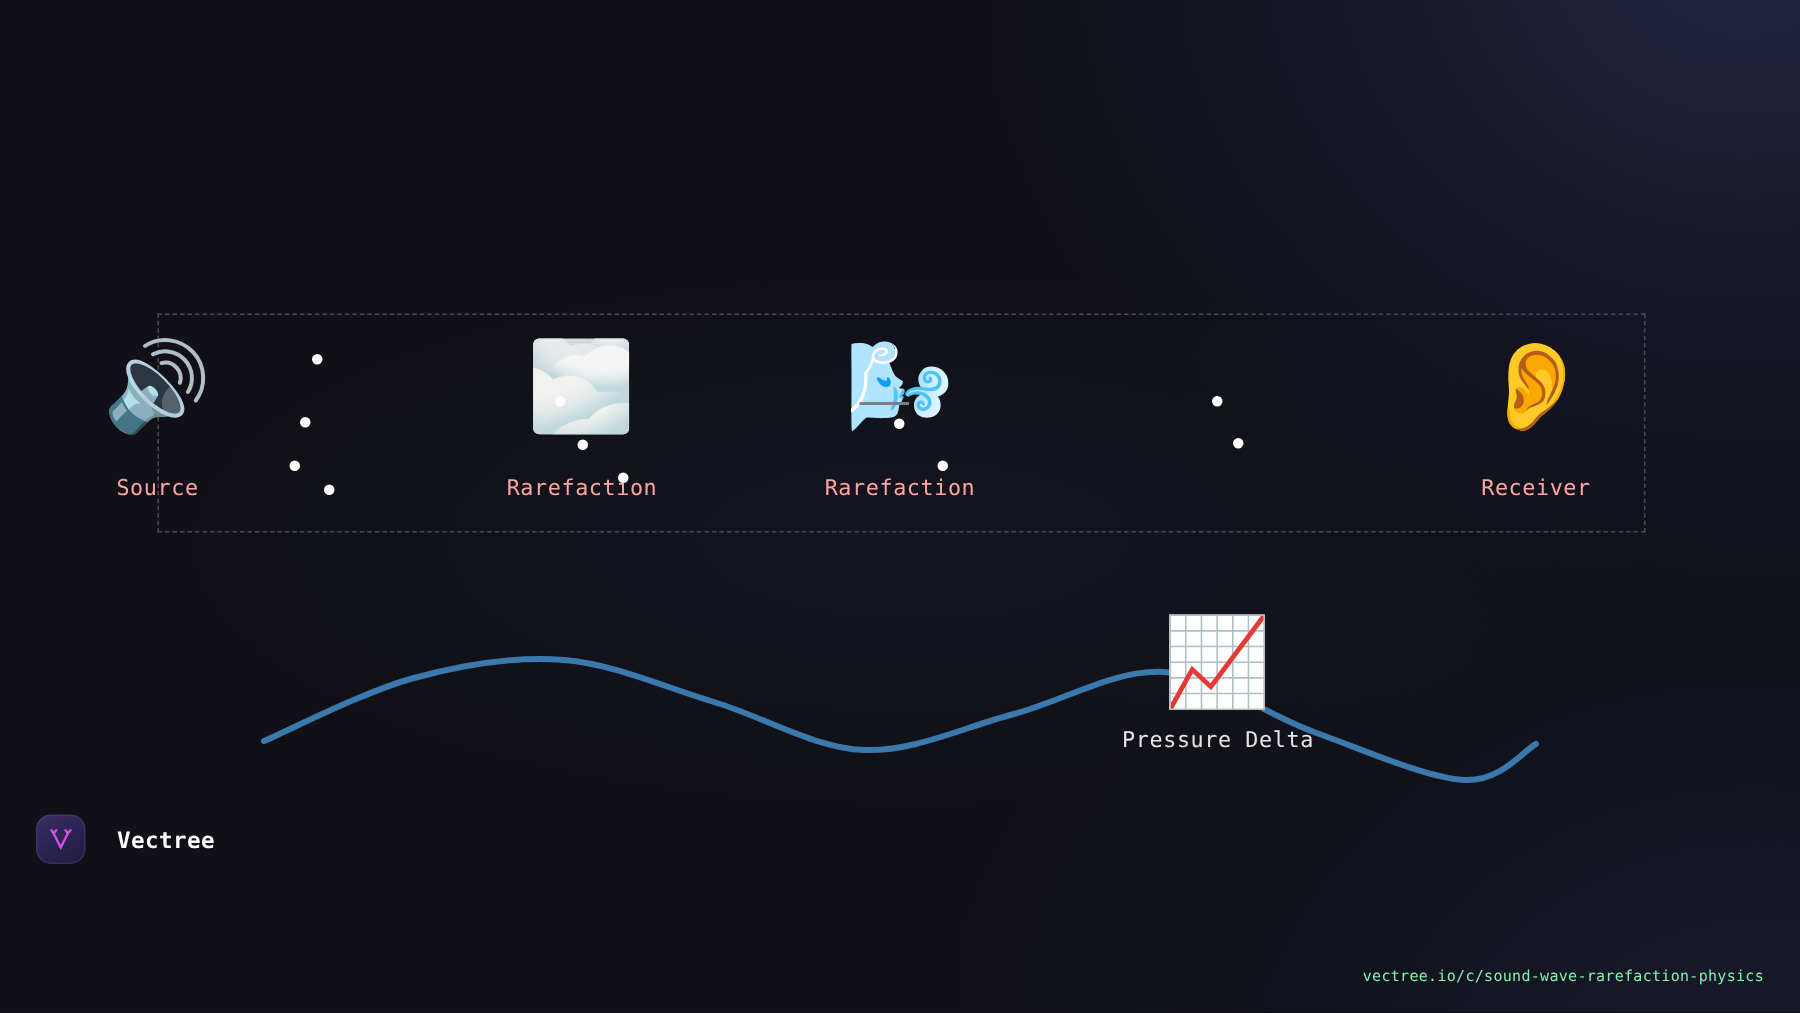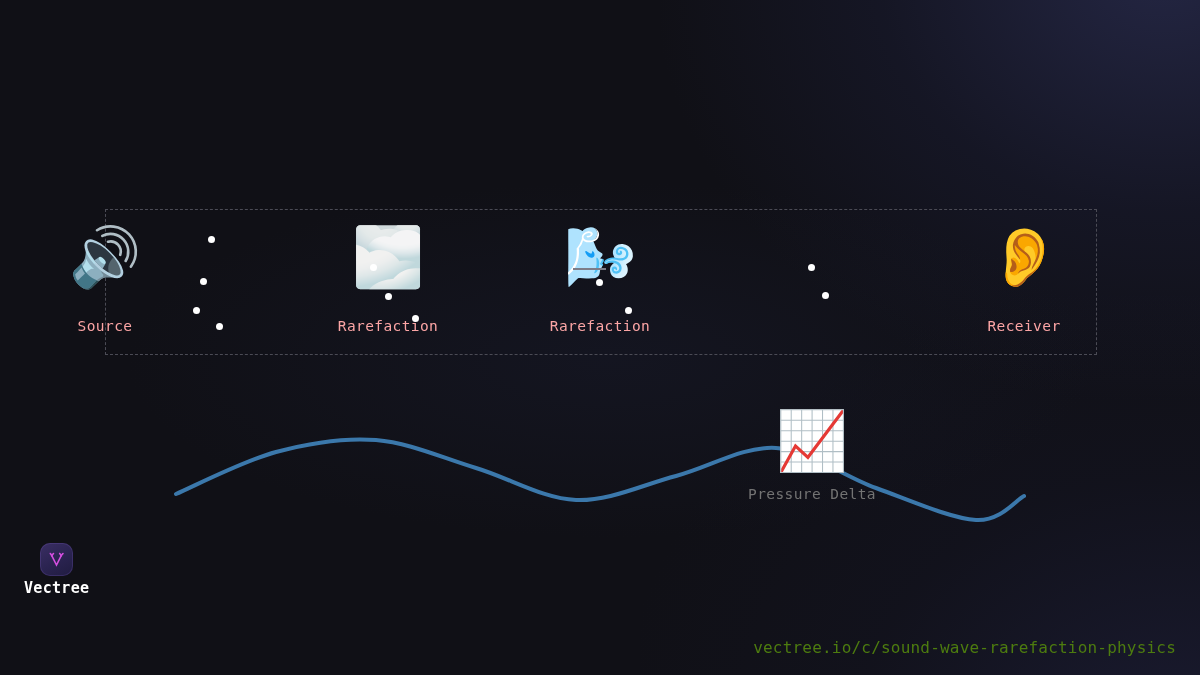--- a/index.html
+++ b/index.html
@@ -94,33 +94,32 @@
   .delta-node .emoji {
     font-size: 58px;
     line-height: 1;
     display: block;
     height: 70px;
   }
   .delta-node .nlabel {
     display: block;
     margin-top: 4px;
     font-size: 14.5px;
-    color: #737373;
+    color: #e5e5e5;
     letter-spacing: 0.4px;
     white-space: nowrap;
   }
 
   
   .brand {
     position: absolute;
     left: 24px; top: 543px;
     display: flex;
     align-items: center;
-    gap: 3px;
-    flex-direction: column;
+    gap: 21px;
   }
   .brand-mark {
     width: 33px; height: 33px;
     border-radius: 10px;
     background: linear-gradient(150deg, #3a2e63 0%, #2a2350 55%, #201c40 100%);
     display: flex;
     align-items: center;
     justify-content: center;
     box-shadow: 0 0 0 1px rgba(120,90,190,0.25) inset;
   }
@@ -136,22 +135,22 @@
     width: 800px;
     font-size: 29.5px;
     font-weight: bold;
     line-height: 1.09;
     color: #ffffff;
     letter-spacing: -0.2px;
   }
   .urlbar {
     position: absolute;
     right: 24px; bottom: 18px;
-    font-size: 16px;
-    color: #4d7c0f;
+    font-size: 10px;
+    color: #86efac;
     letter-spacing: 0.2px;
   }
 </style>
 </head>
 <body>
 
 <div id="stage">
 
   <div class="glow glow-tr"></div>
   <div class="glow glow-br"></div>

